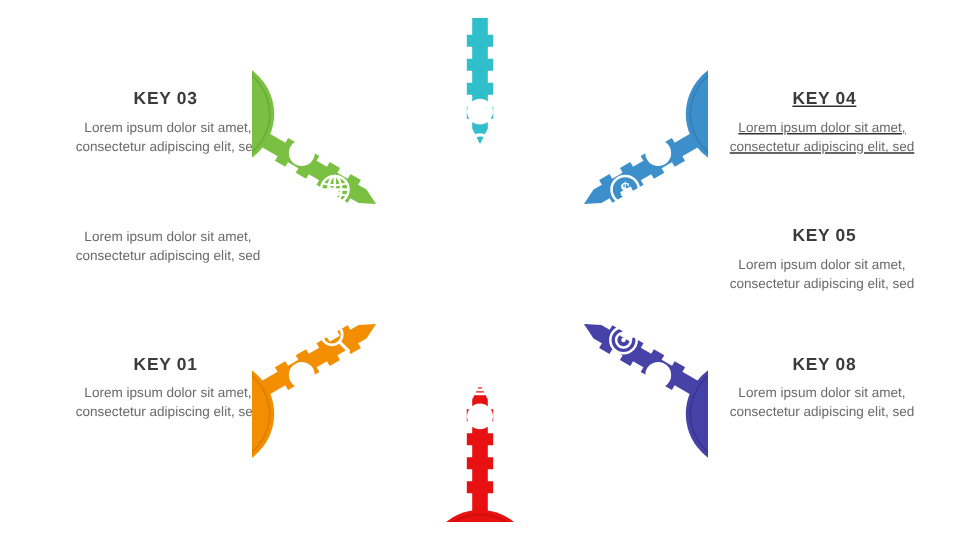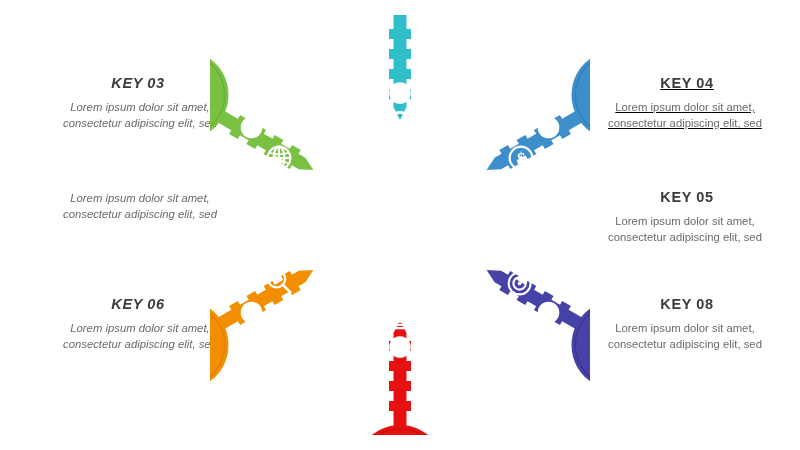--- a/index.html
+++ b/index.html
@@ -20,21 +20,21 @@
     inset: 0;
     width: 800px;
     height: 450px;
   }
 
   
   .text-block {
     position: absolute;
     width: 170px;
   }
-  .text-block.left  { text-align: right; font-style: italic; }
+  .text-block.left  { text-align: right; }
   .text-block.right { text-align: left;  }
 
   .key-title {
     font-size: 14.5px;
     font-weight: bold;
     color: #3b3b3b;
     letter-spacing: 0.6px;
     margin: 0 0 7px 0;
     line-height: 1.1;
   }
@@ -75,21 +75,21 @@
   <div class="text-block left" id="tb-key03">
     <p class="key-title">KEY 03</p>
     <p class="key-desc">Lorem ipsum dolor sit amet, consectetur adipiscing elit, sed</p>
   </div>
 
   <div class="text-block left" id="tb-key02">
     <p class="key-desc">Lorem ipsum dolor sit amet, consectetur adipiscing elit, sed</p>
   </div>
 
   <div class="text-block left" id="tb-key01">
-    <p class="key-title">KEY 06</p>
+    <p class="key-title">KEY 01</p>
     <p class="key-desc">Lorem ipsum dolor sit amet, consectetur adipiscing elit, sed</p>
   </div>
 
   <div class="text-block right" id="tb-key04">
     <p class="key-title">KEY 04</p>
     <p class="key-desc">Lorem ipsum dolor sit amet, consectetur adipiscing elit, sed</p>
   </div>
 
   <div class="text-block right" id="tb-key05">
     <p class="key-title">KEY 05</p>

